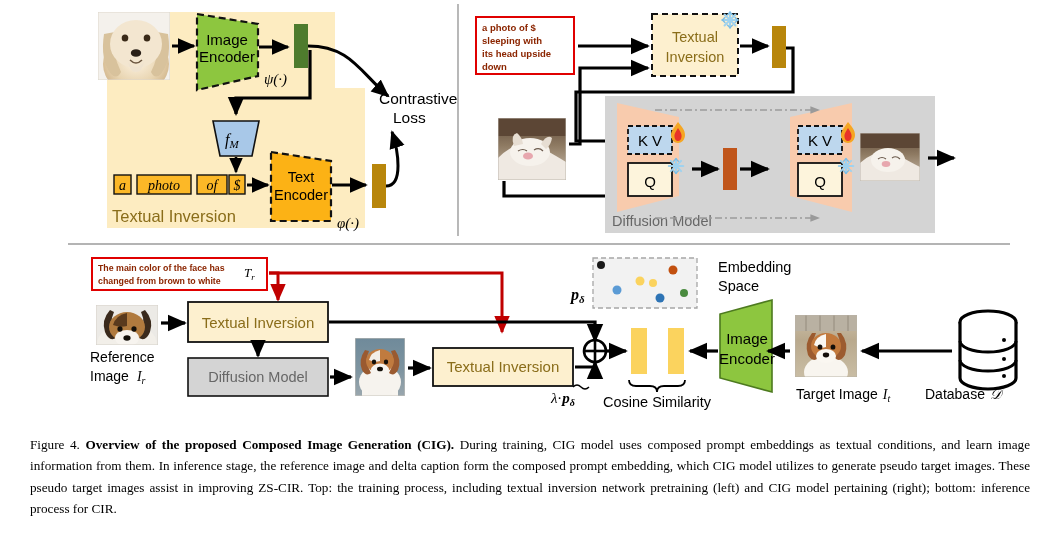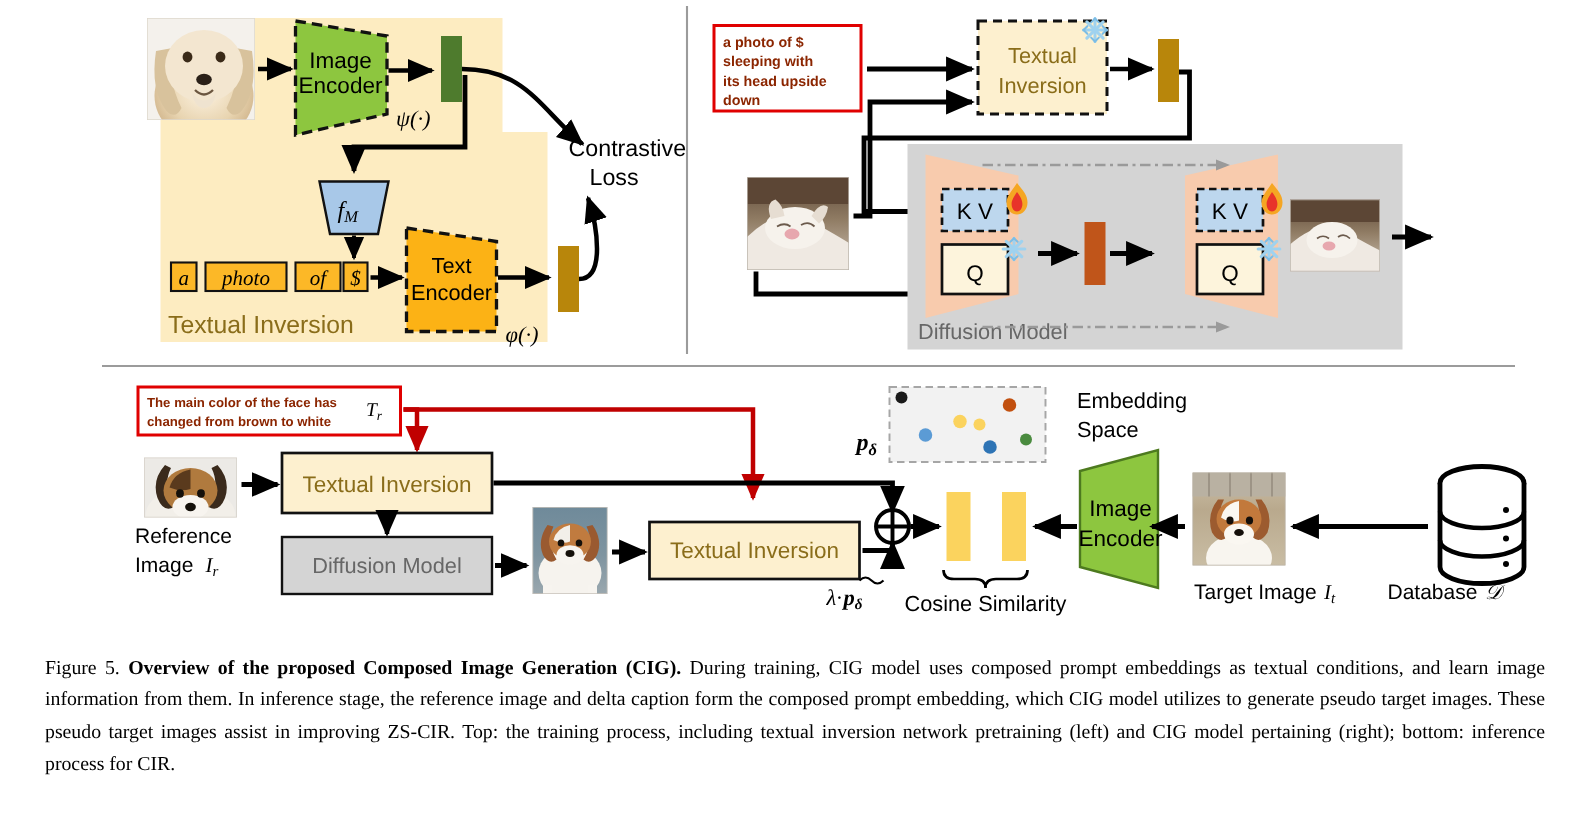--- a/index.html
+++ b/index.html
@@ -429,16 +429,16 @@
       <circle cx="1004" cy="376" r="2" fill="#000"></circle>
     </g>
     <text x="925" y="399" font-size="14" fill="#000">
       <tspan>Database</tspan><tspan class="mathi" dx="5">𝒟</tspan>
     </text>
   </g>
 </svg>
 </div>
 
 <div class="cap">
-  <span>Figure 5.</span>
+  <span>Figure 4.</span>
   <b>Overview of the proposed Composed Image Generation (CIG).</b>
   <span>During training, CIG model uses composed prompt embeddings as textual conditions, and learn image information from them. In inference stage, the reference image and delta caption form the composed prompt embedding, which CIG model utilizes to generate pseudo target images. These pseudo target images assist in improving ZS-CIR. Top: the training process, including textual inversion network pretraining (left) and CIG model pertaining (right); bottom: inference process for CIR.</span>
 </div>
 
 </body></html>

